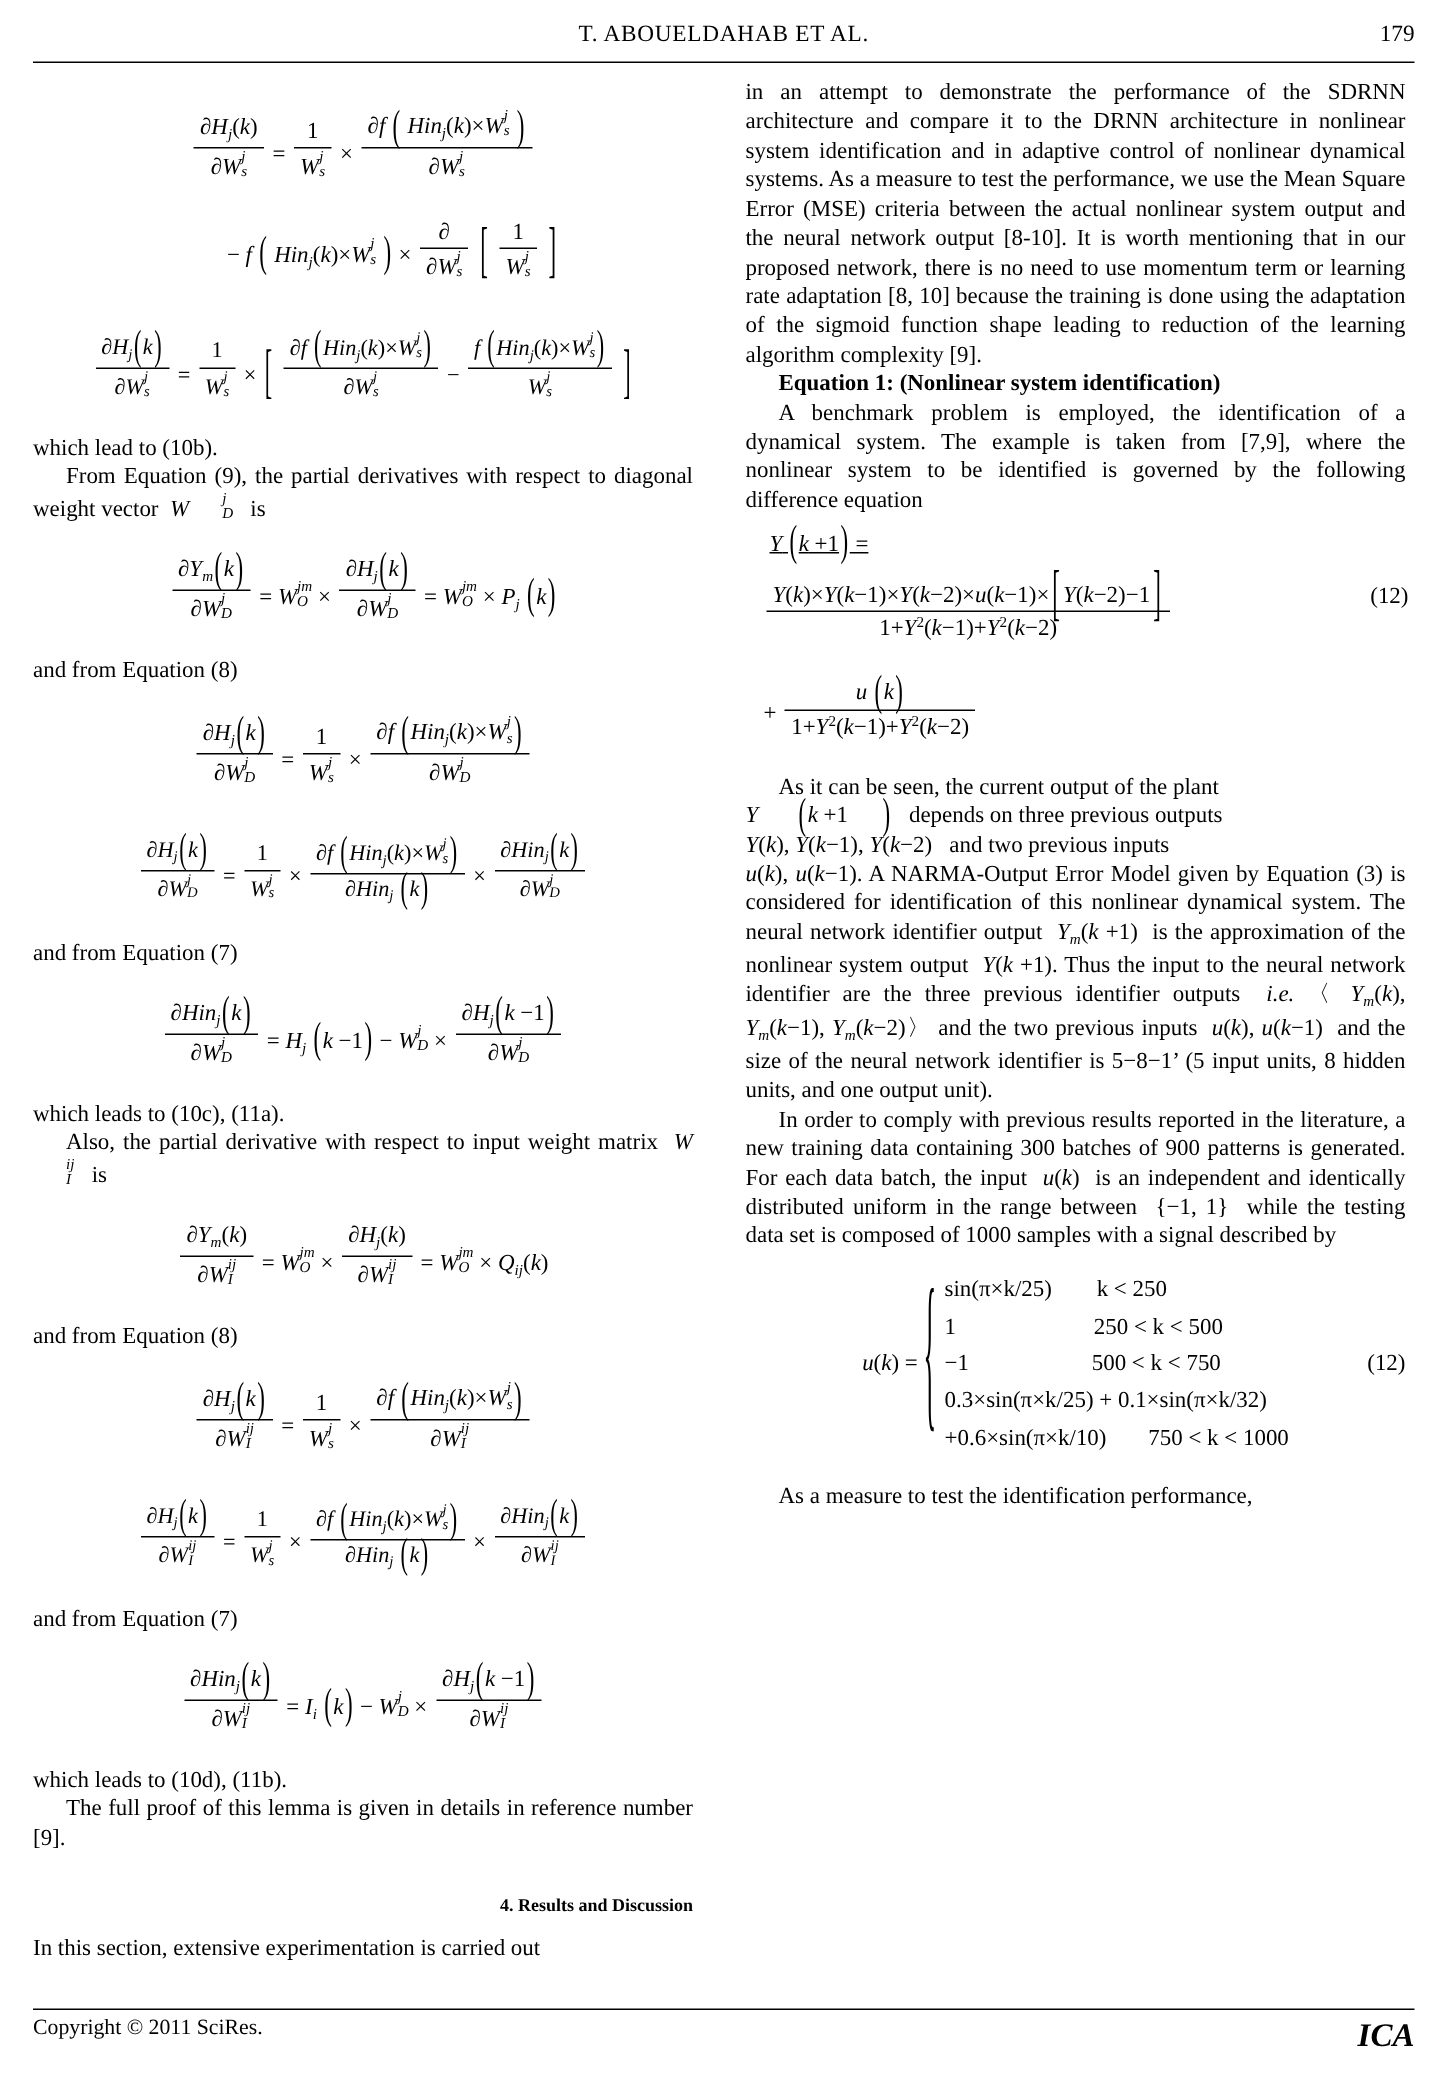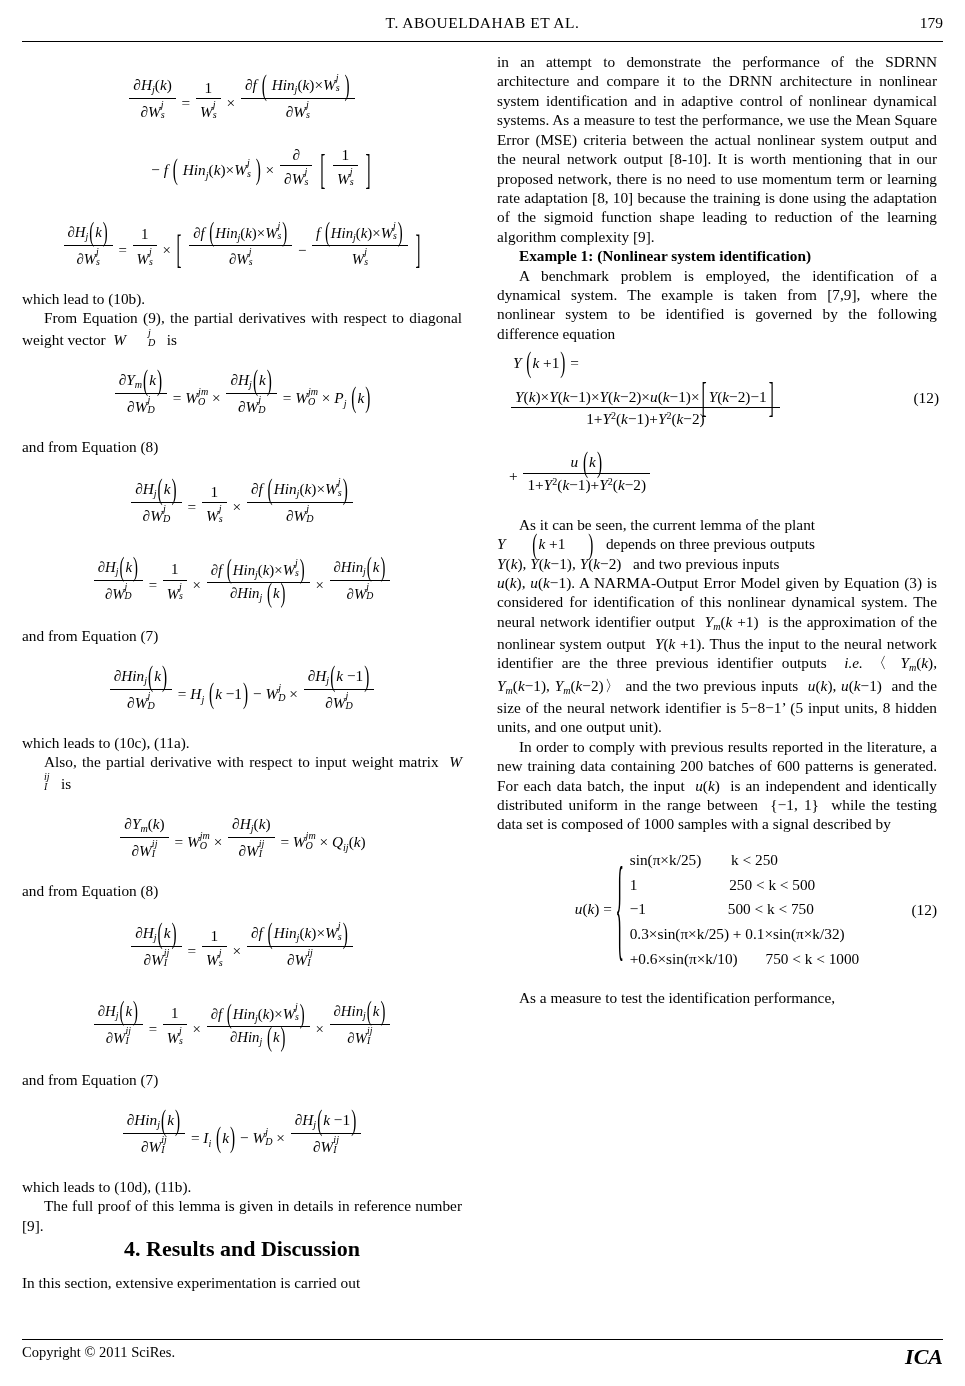--- a/index.html
+++ b/index.html
@@ -67,25 +67,25 @@
 
   p.body {
     margin: 0 0 0 0;
     text-indent: 22px;
     text-align: justify;
     text-justify: inter-word;
   }
   p.noindent { text-indent: 0; }
 
   h2.section {
-    font-size: 22px;
+    font-size: 12px;
     font-weight: bold;
-    margin: 0 0 10px 0;
+    margin: 28px 0 10px 0;
     text-indent: 0;
-    text-align: center;
+    text-align: right;
   }
   .run-in-bold {
     font-weight: bold;
   }
 
   
   .math-block {
     margin: 9px 0 9px 0;
     text-align: center;
     font-family: "Liberation Serif", serif;
@@ -355,66 +355,66 @@
     <h2 class="section">4. Results and Discussion</h2>
 
     <p class="body noindent">In this section, extensive experimentation is carried out</p>
   </div>
 
   <div class="col col-right">
 
     <p class="body noindent">in an attempt to demonstrate the performance of the SDRNN architecture and compare it to the DRNN architecture in nonlinear system identification and in adaptive control of nonlinear dynamical systems. As a measure to test the performance, we use the Mean Square Error (MSE) criteria between the actual nonlinear system output and the neural network output [8-10]. It is worth mentioning that in our proposed network, there is no need to use momentum term or learning rate adaptation [8, 10] because the training is done using the adaptation of the sigmoid function shape leading to reduction of the learning algorithm complexity [9].</p>
 
     <p class="body" style="text-indent:22px;margin-top:0;">
-      <span class="run-in-bold">Example 1: (Nonlinear system identification)</span>
+      <span class="run-in-bold">Equation 1: (Nonlinear system identification)</span>
     </p>
 
     <p class="body">A benchmark problem is employed, the identification of a dynamical system. The example is taken from [7,9], where the nonlinear system to be identified is governed by the following difference equation</p>
 
     <div class="math-block eq-wrap" style="text-align:left;margin-left:8px;">
-      <span class="math-line math-left" style="padding-left:8px;">
+      <span class="math-line math-left" style="padding-left:8px;text-decoration:underline;">
         <i>Y</i> <span class="par">(</span><i>k</i> +1<span class="par">)</span> =
       </span>
       <span class="math-line math-left" style="padding-left:4px;position:relative;">
         <span class="frac">
           <span class="num"><i>Y</i>(<i>k</i>)×<i>Y</i>(<i>k</i>−1)×<i>Y</i>(<i>k</i>−2)×<i>u</i>(<i>k</i>−1)×<span class="brk">[</span><i>Y</i>(<i>k</i>−2)−1<span class="brk">]</span></span>
           <span class="den">1+<i>Y</i><span class="supn">2</span>(<i>k</i>−1)+<i>Y</i><span class="supn">2</span>(<i>k</i>−2)</span>
         </span>
         <span class="eq-num-abs" style="right:-2px;top:12px;">(12)</span>
       </span>
       <span class="math-line math-left" style="padding-left:4px;">
         +
         <span class="frac">
           <span class="num"><i>u</i> <span class="par">(</span><i>k</i><span class="par">)</span></span>
           <span class="den">1+<i>Y</i><span class="supn">2</span>(<i>k</i>−1)+<i>Y</i><span class="supn">2</span>(<i>k</i>−2)</span>
         </span>
       </span>
     </div>
 
     <p class="body">
-      <span>As it can be seen, the current lemma of the plant</span><br>
+      <span>As it can be seen, the current output of the plant</span><br>
       <i>Y</i> <span class="par">(</span><i>k</i> +1<span class="par">)</span>&nbsp;&nbsp;
       <span>depends on three previous outputs</span><br>
       <i>Y</i>(<i>k</i>), <i>Y</i>(<i>k</i>−1), <i>Y</i>(<i>k</i>−2)&nbsp;&nbsp;
       <span>and two previous inputs</span><br>
       <i>u</i>(<i>k</i>), <i>u</i>(<i>k</i>−1)<span>. A NARMA-Output Error Model given by Equation (3) is considered for identification of this nonlinear dynamical system. The neural network identifier output</span>
       &nbsp;<i>Y</i><span class="sub">m</span>(<i>k</i> +1)&nbsp;
       <span>is the approximation of the nonlinear system output</span>
       &nbsp;<i>Y</i>(<i>k</i> +1)<span>. Thus the input to the neural network identifier are the three previous identifier outputs</span>
       &nbsp;<i>i.e.</i>
       〈 <i>Y</i><span class="sub">m</span>(<i>k</i>), <i>Y</i><span class="sub">m</span>(<i>k</i>−1), <i>Y</i><span class="sub">m</span>(<i>k</i>−2)〉
       <span>and the two previous inputs</span>
       &nbsp;<i>u</i>(<i>k</i>), <i>u</i>(<i>k</i>−1)&nbsp;
       <span>and the size of the neural network identifier is</span>
       <span>5−8−1</span>’
       <span>(5 input units, 8 hidden units, and one output unit).</span>
     </p>
 
     <p class="body">
-      <span>In order to comply with previous results reported in the literature, a new training data containing 200 batches of 600 patterns is generated. For each data batch, the input</span>
+      <span>In order to comply with previous results reported in the literature, a new training data containing 300 batches of 900 patterns is generated. For each data batch, the input</span>
       &nbsp;<i>u</i>(<i>k</i>)&nbsp;
       <span>is an independent and identically distributed uniform in the range between</span>
       &nbsp;{−1, 1}&nbsp;
       <span>while the testing data set is composed of 1000 samples with a signal described by</span>
     </p>
 
     <div class="math-block eq-wrap" style="margin-top:14px;">
       <span class="math-line" style="position:relative;display:block;">
         <span style="display:inline-block;vertical-align:middle;"><i>u</i>(<i>k</i>) =</span>
         <span class="cases">

